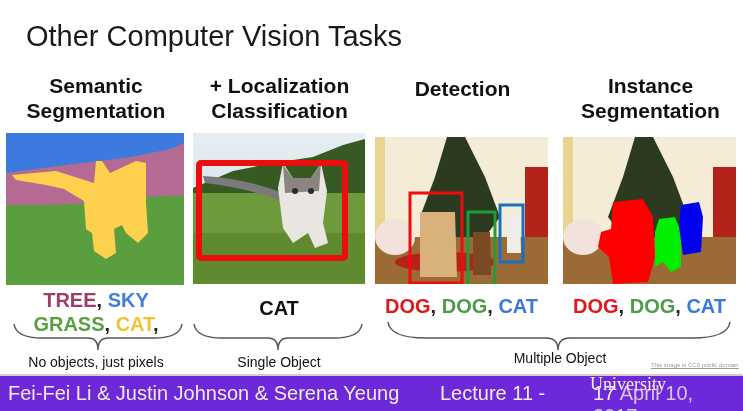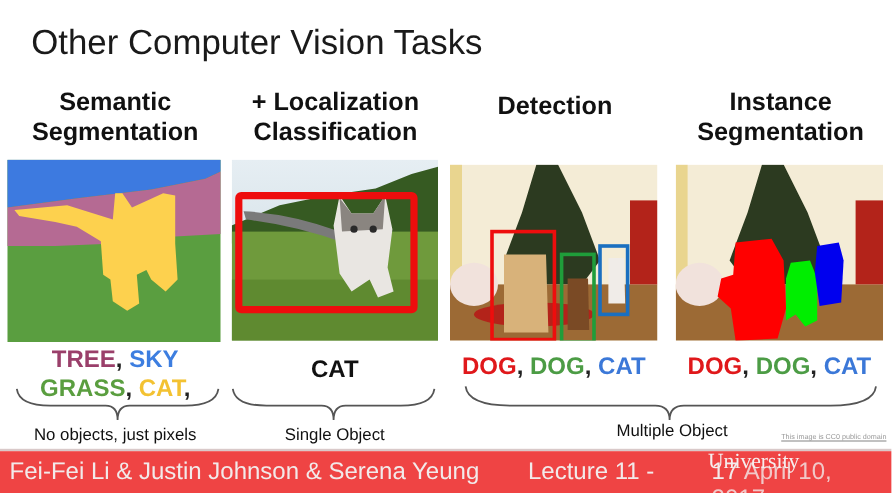--- a/index.html
+++ b/index.html
@@ -3,21 +3,21 @@
 <meta charset="utf-8">
 <style>
   html, body { margin:0; padding:0; }
   body { width:743px; height:411px; background:#ffffff; position:relative; overflow:hidden; font-family:"Liberation Sans", sans-serif; }
   .title { position:absolute; left:26px; top:20px; font-size:29px; color:#1a1a1a; letter-spacing:0px;text-align:center; }
   .col-head { position:absolute; text-align:center; font-weight:bold; font-size:21px; color:#111; line-height:25px; }
   .panel { position:absolute; overflow:hidden; }
   .labels { position:absolute; text-align:center; font-weight:bold; font-size:20px; line-height:24px; color:#222; }
   .caption { position:absolute; text-align:center; font-size:14px; color:#111; }
   .brace { position:absolute; }
-  .footer { position:absolute; left:0; top:376px; width:743px; height:35px; background:#ef4444; color:#f2eaea; }
+  .footer { position:absolute; left:0; top:376px; width:743px; height:35px; background:#6d28d9; color:#f2eaea; }
   .footer .authors { position:absolute; left:8px; top:6px; font-size:20px; }
   .footer .lecture { position:absolute; left:440px; top:6px; font-size:20px; }
   .footer .date { position:absolute; left:593px; top:6px; font-size:20px; }
   .footer .overlay { position:absolute; left:590px; top:-2px; font-size:18px; font-family:"Liberation Serif", serif; color:#f6eeee; }
   .credit { position:absolute; left:651px; top:362px; font-size:6px; color:#999; text-decoration:underline; }
   .sep { position:absolute; left:0; top:374px; width:743px; height:2px; background:#d9c9c9; }
 </style>
 </head>
 <body>
 

